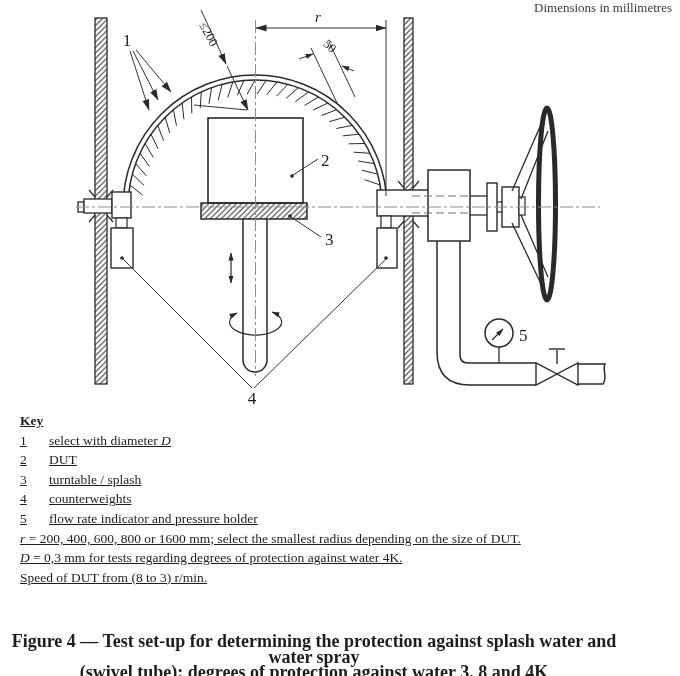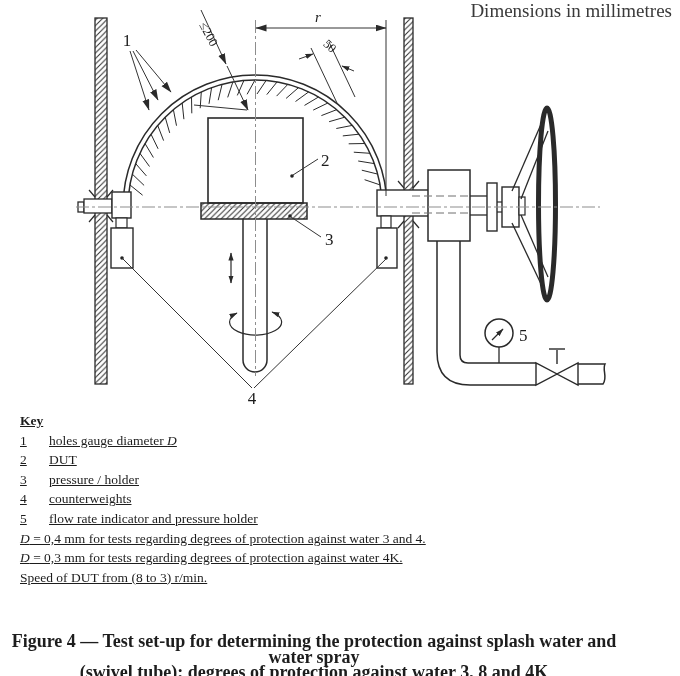--- a/index.html
+++ b/index.html
@@ -1,18 +1,18 @@
 <!DOCTYPE html>
 <html><head>
 <meta charset="utf-8">
 <style>
   html,body{margin:0;padding:0;background:#fff;}
   .page{position:relative;width:680px;height:676px;background:#ffffff;overflow:hidden;
         font-family:"Liberation Serif", serif;color:#1d1d1d;}
-  .dim-note{position:absolute;top:0px;right:8px;font-size:19px;color:#3a3a3a;}
+  .dim-note{position:absolute;top:0px;right:8px;font-size:13px;color:#3a3a3a;}
   svg.diagram{position:absolute;top:0;left:0;}
   svg text{font-family:"Liberation Serif", serif;fill:#1c1c1c;}
   .callout{font-size:17px;}
   .dimtxt{font-size:12.5px;}
   .rtxt{font-size:15px;font-style:italic;}
   .textblock{position:absolute;top:411px;left:20px;right:14px;font-size:13.5px;line-height:19.6px;text-decoration:underline;}
   .key-title{font-weight:bold;}
   .krow{display:flex;}
   .kn{width:29px;flex:none;}
   .notes p{margin:0;}
@@ -227,40 +227,40 @@
 
     <g>
       <text class="callout" x="519" y="341">5</text>
     </g>
   </svg>
 
   <div class="textblock">
     <div class="key-title">Key</div>
     <div class="krow">
       <span class="kn">1</span>
-      <span><span>holes gauge diameter </span><i>D</i><span></span></span>
+      <span><span>select with diameter </span><i>D</i><span></span></span>
     </div>
     <div class="krow">
       <span class="kn">2</span>
       <span><span>DUT</span><i></i><span></span></span>
     </div>
     <div class="krow">
       <span class="kn">3</span>
-      <span><span>pressure / holder</span><i></i><span></span></span>
+      <span><span>turntable / splash</span><i></i><span></span></span>
     </div>
     <div class="krow">
       <span class="kn">4</span>
       <span><span>counterweights</span><i></i><span></span></span>
     </div>
     <div class="krow">
       <span class="kn">5</span>
       <span><span>flow rate indicator and pressure holder</span><i></i><span></span></span>
     </div>
     <div class="notes">
-      <p><i>D</i><span> = 0,4 mm for tests regarding degrees of protection against water 3 and 4.</span></p>
+      <p><i>r</i><span> = 200, 400, 600, 800 or 1600 mm; select the smallest radius depending on the size of DUT.</span></p>
       <p><i>D</i><span> = 0,3 mm for tests regarding degrees of protection against water 4K.</span></p>
       <p><i></i><span>Speed of DUT from (8 to 3) r/min.</span></p>
     </div>
   </div>
 
   <div class="caption">
     <div>Figure 4 — Test set-up for determining the protection against splash water and water spray</div>
     <div>(swivel tube); degrees of protection against water 3, 8 and 4K</div>
   </div>
 

